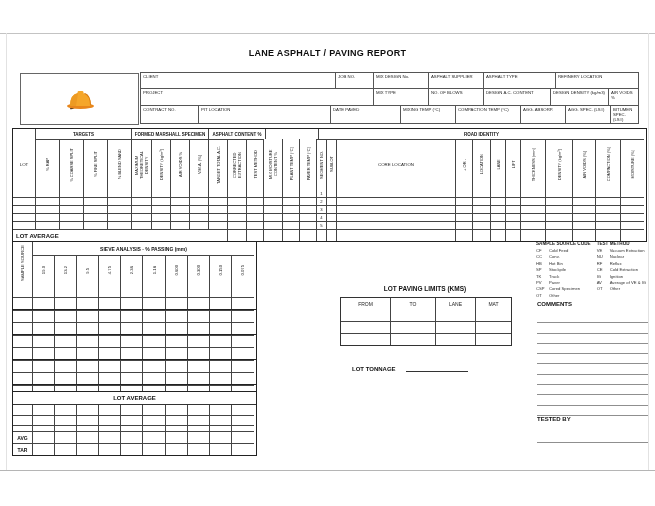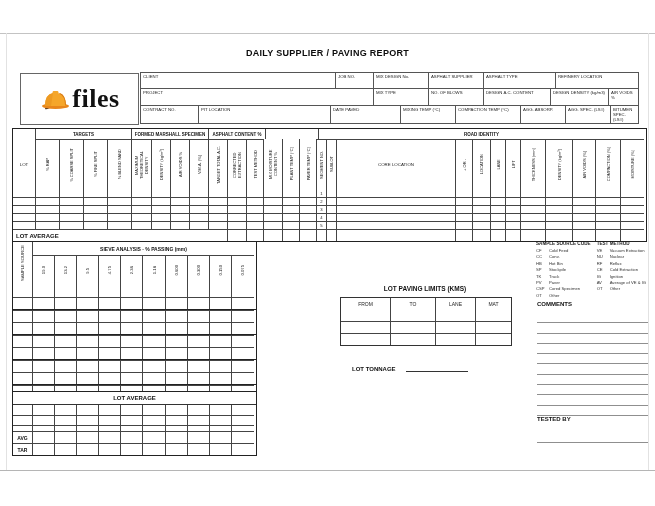--- a/index.html
+++ b/index.html
@@ -65,34 +65,33 @@
   .tb-line{height:14px;border-bottom:1px solid #8f8f8f;}
 </style>
 </head>
 <body>
 
 <div class="frame-line" style="left:0;top:33px;width:655px;height:1px;"></div>
 <div class="frame-line" style="left:0;top:470px;width:655px;height:1px;background:#b5b5b5;"></div>
 <div class="frame-line" style="left:6px;top:33px;width:1px;height:437px;background:#e2e2e2;"></div>
 <div class="frame-line" style="left:648px;top:33px;width:1px;height:437px;background:#e2e2e2;"></div>
 
-<div class="title">DAILY SUPPLIER / PAVING REPORT</div>
+<div class="title">LANE ASPHALT / PAVING REPORT</div>
 
 <div class="logo-box">
   <span style="display:inline-flex;">
     <svg width="32" height="26" viewBox="0 0 64 52">
       <path d="M22 44 q-8 4 -10 2 q-1 -2 4 -5 z" fill="#5a3b1a"></path>
       <ellipse cx="33" cy="40" rx="27" ry="6" fill="#E8861B"></ellipse>
       <path d="M12 40 Q12 14 33 14 Q54 14 54 40 Z" fill="#F5A62A"></path>
       <path d="M29 10 h8 q2 0 2 3 v4 h-12 v-4 q0 -3 2 -3 z" fill="#F5A62A"></path>
       <path d="M12 40 Q12 16 28 14 L24 40 Z" fill="#ED9A22"></path>
       <path d="M40 15 Q52 20 52 38 L54 40 Q54 18 42 14 Z" fill="#D97B12"></path>
     </svg>
   </span>
-  <span class="logo-text">files</span>
 </div>
 
 <div class="hbox" style="left:140px;top:72px;width:196px;height:17px;"><span>CLIENT</span></div>
 <div class="hbox" style="left:335px;top:72px;width:39px;height:17px;"><span>JOB NO.</span></div>
 <div class="hbox" style="left:373px;top:72px;width:56px;height:17px;"><span>MIX DESIGN No.</span></div>
 <div class="hbox" style="left:428px;top:72px;width:56px;height:17px;"><span>ASPHALT SUPPLIER</span></div>
 <div class="hbox" style="left:483px;top:72px;width:73px;height:17px;"><span>ASPHALT TYPE</span></div>
 <div class="hbox" style="left:555px;top:72px;width:84px;height:17px;"><span>REFINERY LOCATION</span></div>
 
 <div class="hbox" style="left:140px;top:88px;width:234px;height:18px;"><span>PROJECT</span></div>

